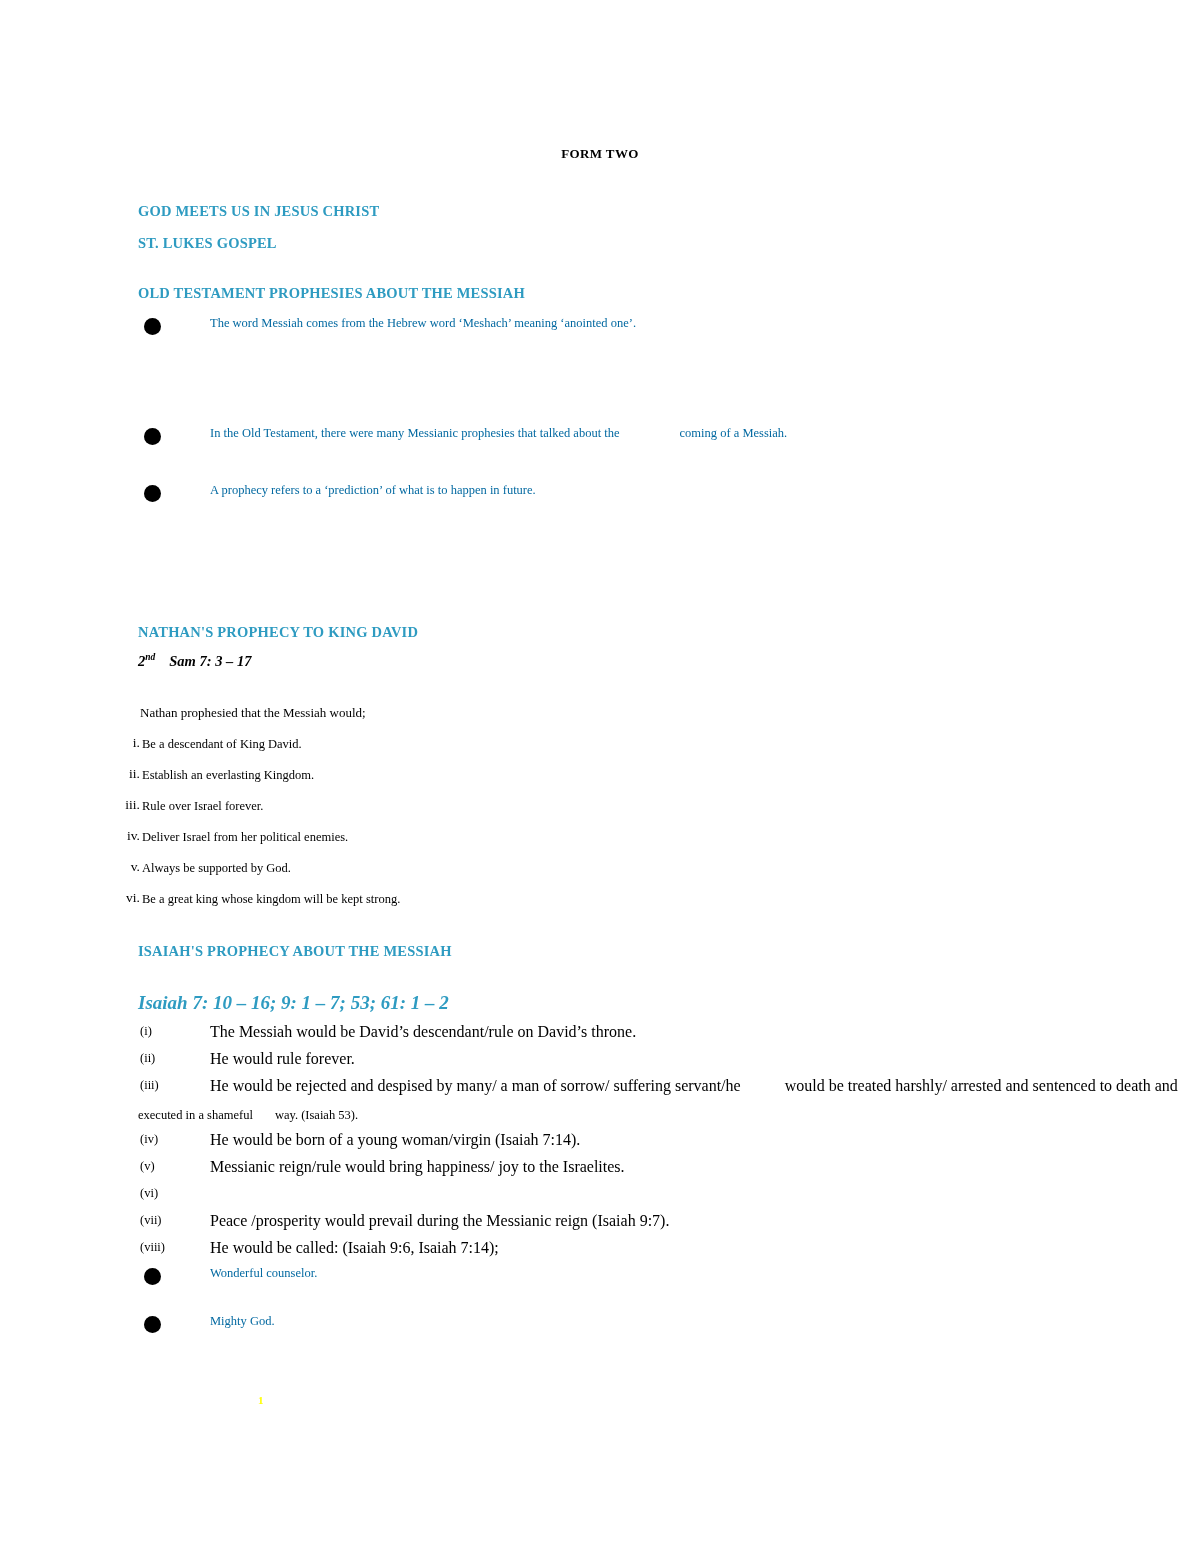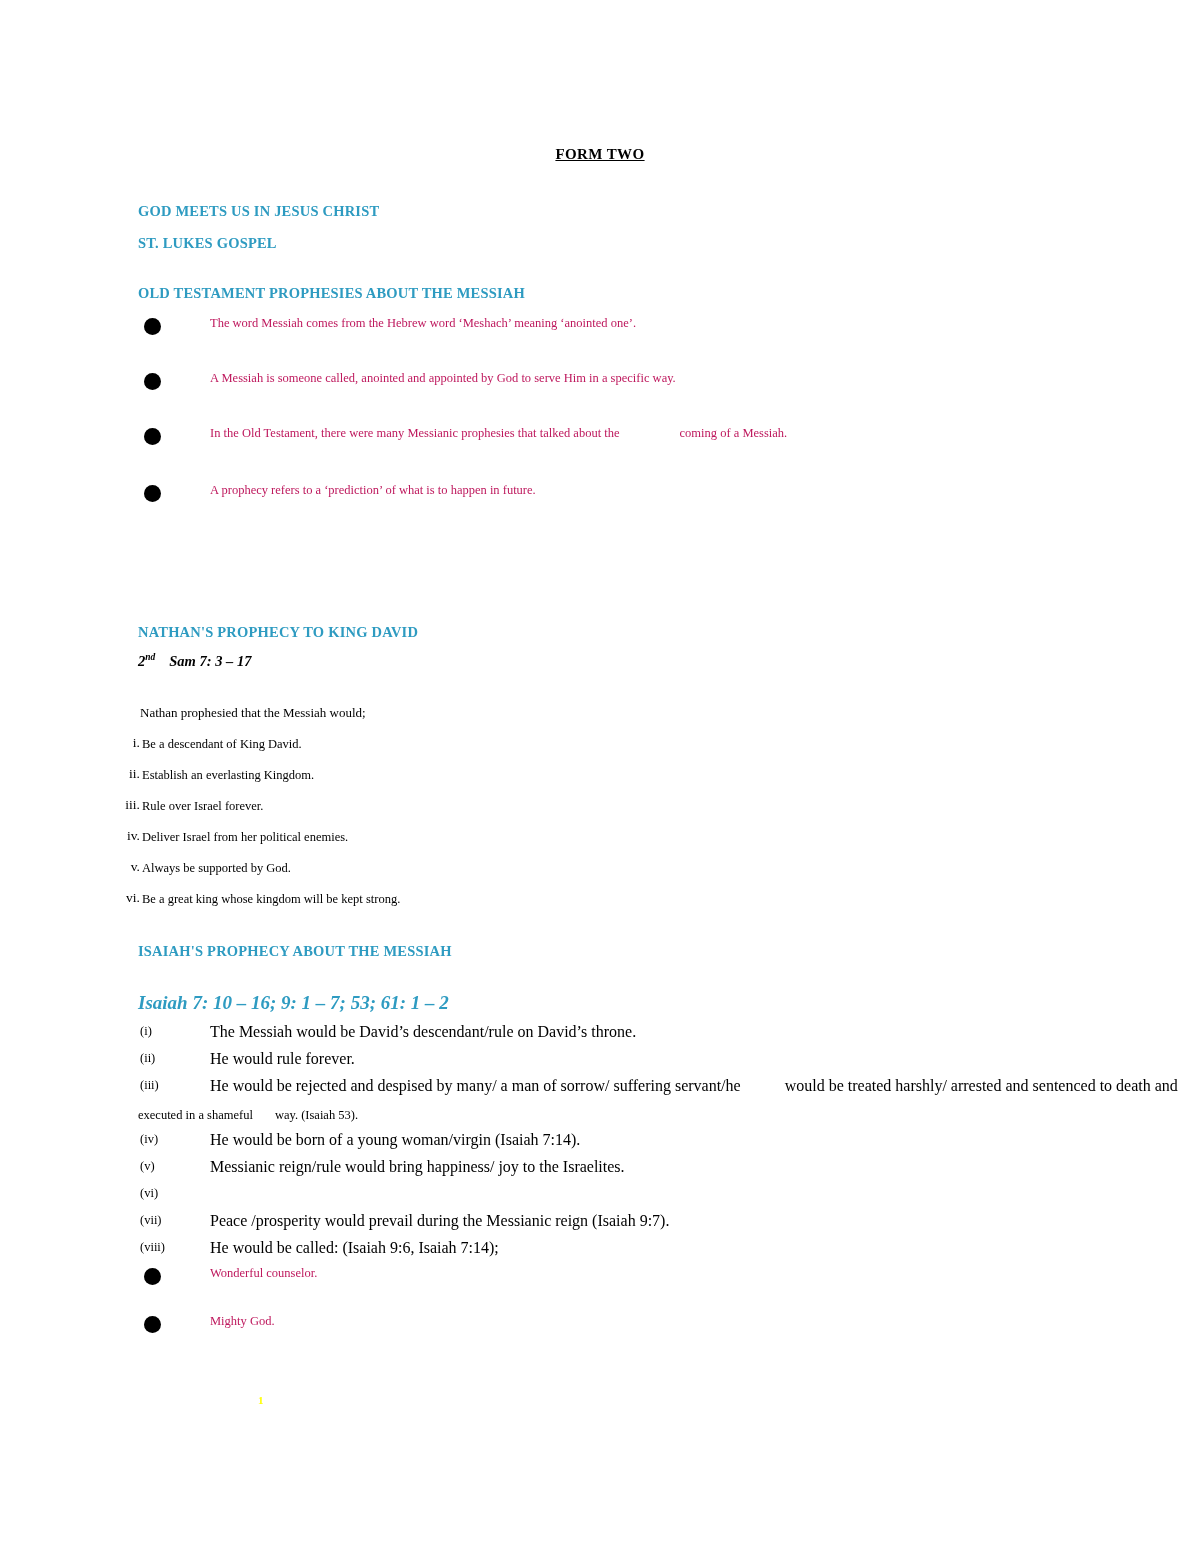--- a/index.html
+++ b/index.html
@@ -25,23 +25,22 @@
   }
 
   
   .doc-title {
     position: absolute;
     left: 0;
     top: 146px;
     width: 1200px;
     text-align: center;
     font-weight: bold;
-    font-size: 15px;
+    font-size: 13px;
     letter-spacing: 0.4px;
-    text-decoration: underline;
     color: #000000;
   }
 
   
   .heading {
     position: absolute;
     left: 138px;
     font-weight: bold;
     font-size: 14.5px;
     letter-spacing: 0.2px;
@@ -98,21 +97,21 @@
     height: 17px;
     background: #000000;
     border-radius: 50%;
   }
   .bullet-text {
     position: absolute;
     left: 70px;
     top: 0;
     font-size: 12.5px;
     line-height: 16px;
-    color: #be185d;
+    color: #0369a1;
     white-space: nowrap;
   }
   .tabgap { display: inline-block; width: 60px; }
 
   .b1 { top: 315px; }
   .b2 { top: 370px; }
   .b3 { top: 425px; }
   .b4 { top: 482px; }
   .b5 { top: 537px; }
 
@@ -215,24 +214,20 @@
   <div class="doc-title">FORM TWO</div>
 
   <div class="heading h-god">GOD MEETS US IN JESUS CHRIST</div>
   <div class="heading h-luke">ST. LUKES GOSPEL</div>
   <div class="heading h-ot">OLD TESTAMENT PROPHESIES ABOUT THE MESSIAH</div>
 
   <div class="bullet-row b1">
     <span class="bullet-dot"></span>
     <span class="bullet-text">The word Messiah comes from the Hebrew word ‘Meshach’ meaning ‘anointed one’.</span>
   </div>
-  <div class="bullet-row b2">
-    <span class="bullet-dot"></span>
-    <span class="bullet-text">A Messiah is someone called, anointed and appointed by God to serve Him in a specific way.</span>
-  </div>
   <div class="bullet-row b3">
     <span class="bullet-dot"></span>
     <span class="bullet-text"><span>In the Old Testament, there were many Messianic prophesies that talked about the</span><span class="tabgap"></span><span>coming of a Messiah.</span></span>
   </div>
   <div class="bullet-row b4">
     <span class="bullet-dot"></span>
     <span class="bullet-text">A prophecy refers to a ‘prediction’ of what is to happen in future.</span>
   </div>
 
   <div class="heading h-nathan">NATHAN'S PROPHECY TO KING DAVID</div>

